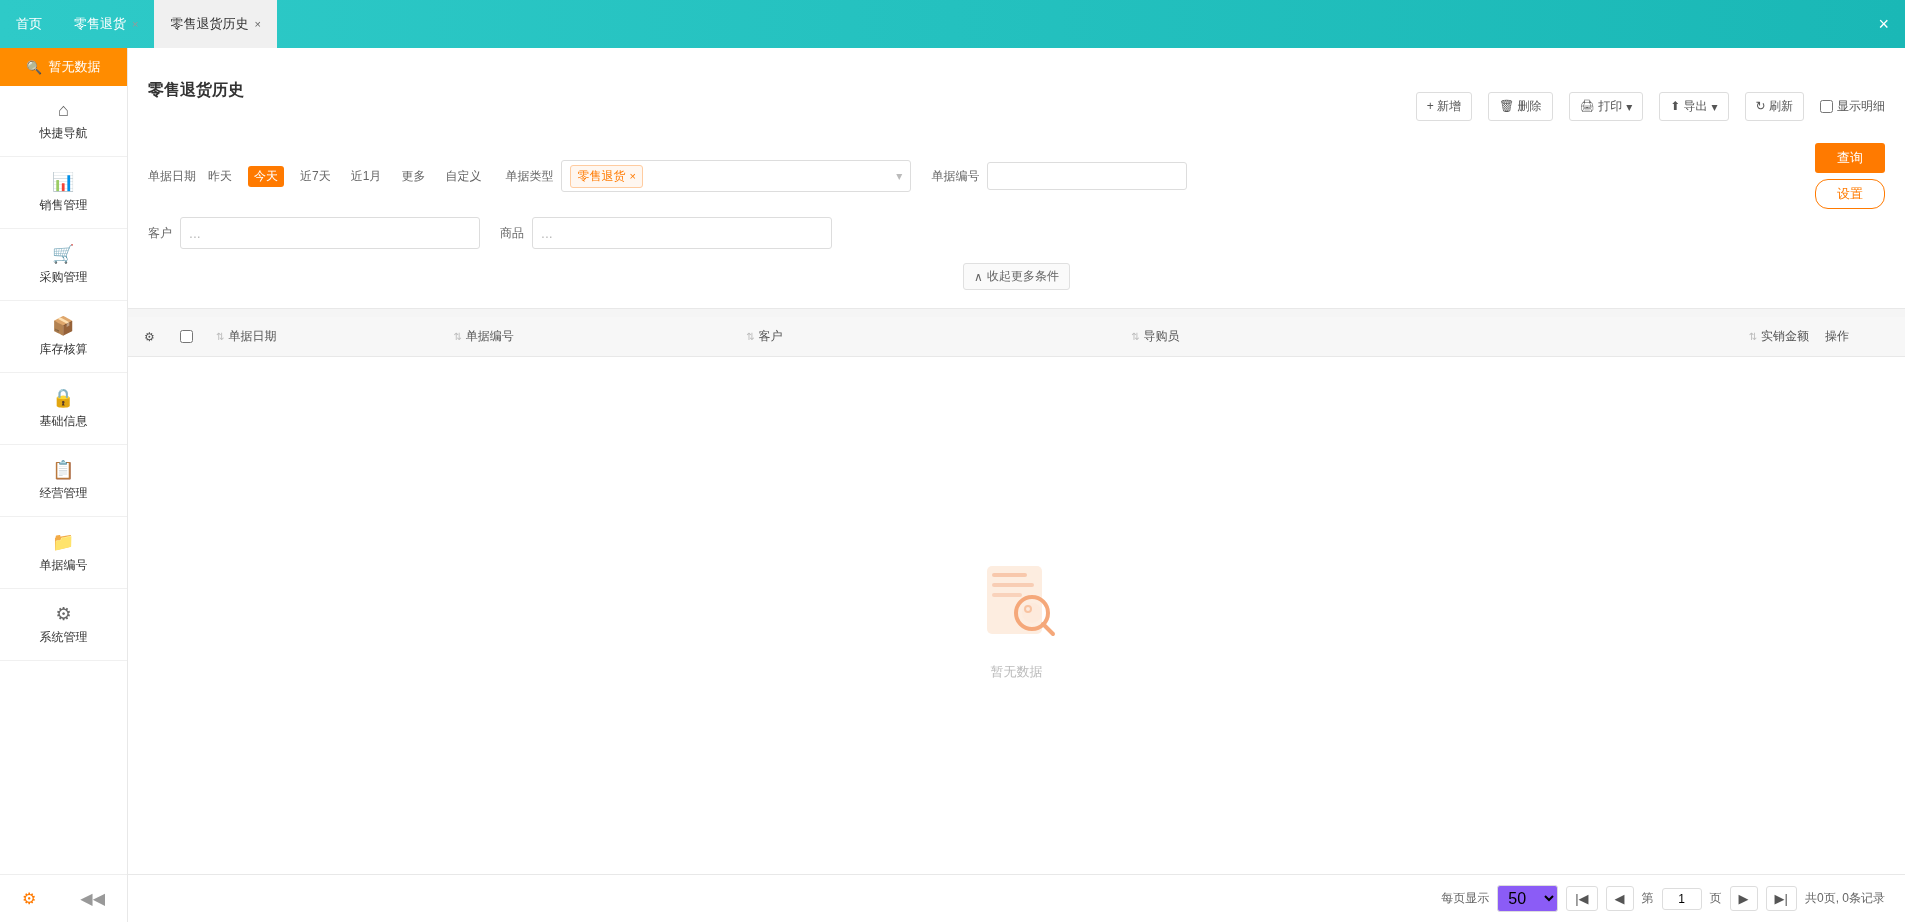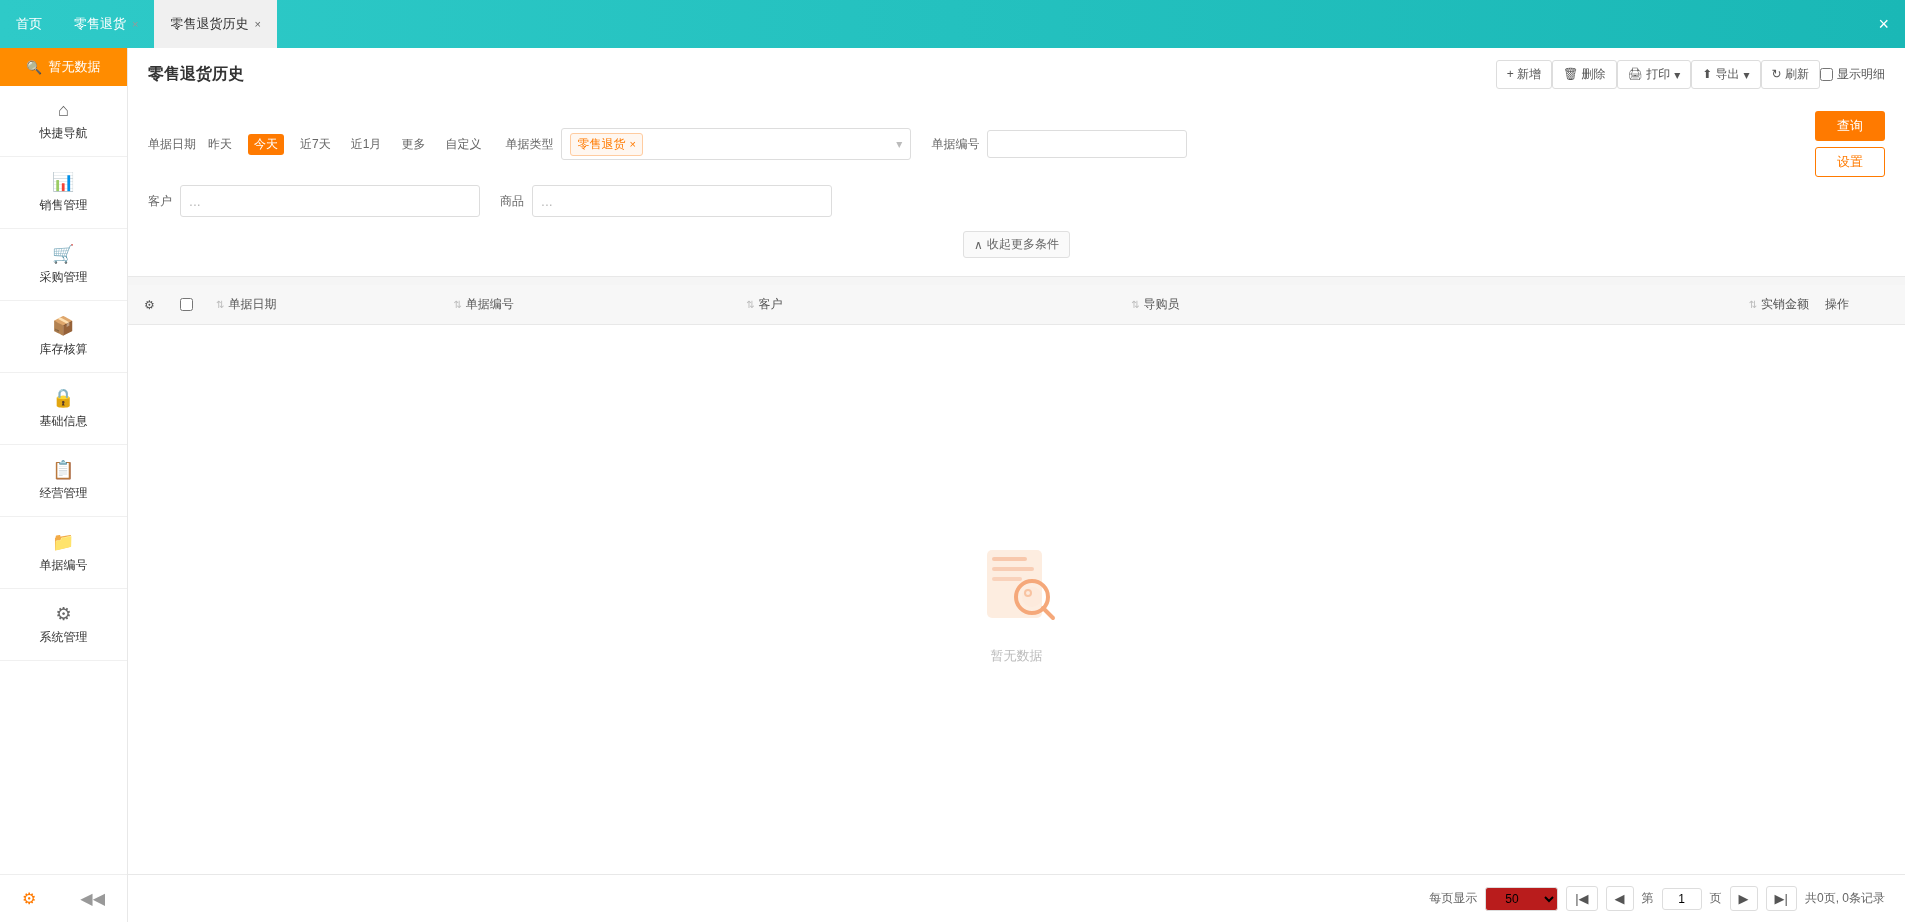--- a/index.html
+++ b/index.html
@@ -126,21 +126,22 @@
       margin-bottom: 12px;
     }
     .page-title {
       font-size: 16px;
       font-weight: bold;
       color: #333;
     }
     .toolbar {
       display: flex;
       align-items: center;
-      gap: 0;
+      gap: 16px;
+      margin-top: 32px;
     }
     .toolbar-btn {
       display: flex;
       align-items: center;
       gap: 4px;
       padding: 5px 10px;
       border: 1px solid #ddd;
       border-radius: 3px;
       background: #fff;
       font-size: 12px;
@@ -264,21 +265,21 @@
       border-radius: 3px;
       padding: 6px 18px;
       font-size: 13px;
       cursor: pointer;
       width: 70px;
     }
     .btn-setting {
       background: #fff;
       color: #ff7a00;
       border: 1px solid #ff7a00;
-      border-radius: 3px;
+      border-radius: 13px;
       padding: 5px 18px;
       font-size: 13px;
       cursor: pointer;
       width: 70px;
     }
 
     
     .table-container {
       flex: 1;
       background: #fff;
@@ -343,23 +344,23 @@
       justify-content: flex-end;
       padding: 0 20px;
       gap: 8px;
       flex-shrink: 0;
       font-size: 12px;
       color: #666;
     }
     .page-size-select {
       border: 1px solid #ddd;
       border-radius: 3px;
-      padding: 3px 15px;
-      font-size: 12px;
-      background: #b91c1c;
+      padding: 3px 6px;
+      font-size: 16px;
+      background: #8b5cf6;
       cursor: pointer;
     }
     .page-btn {
       border: 1px solid #ddd;
       border-radius: 3px;
       background: #fff;
       padding: 4px 8px;
       cursor: pointer;
       color: #555;
       font-size: 13px;

